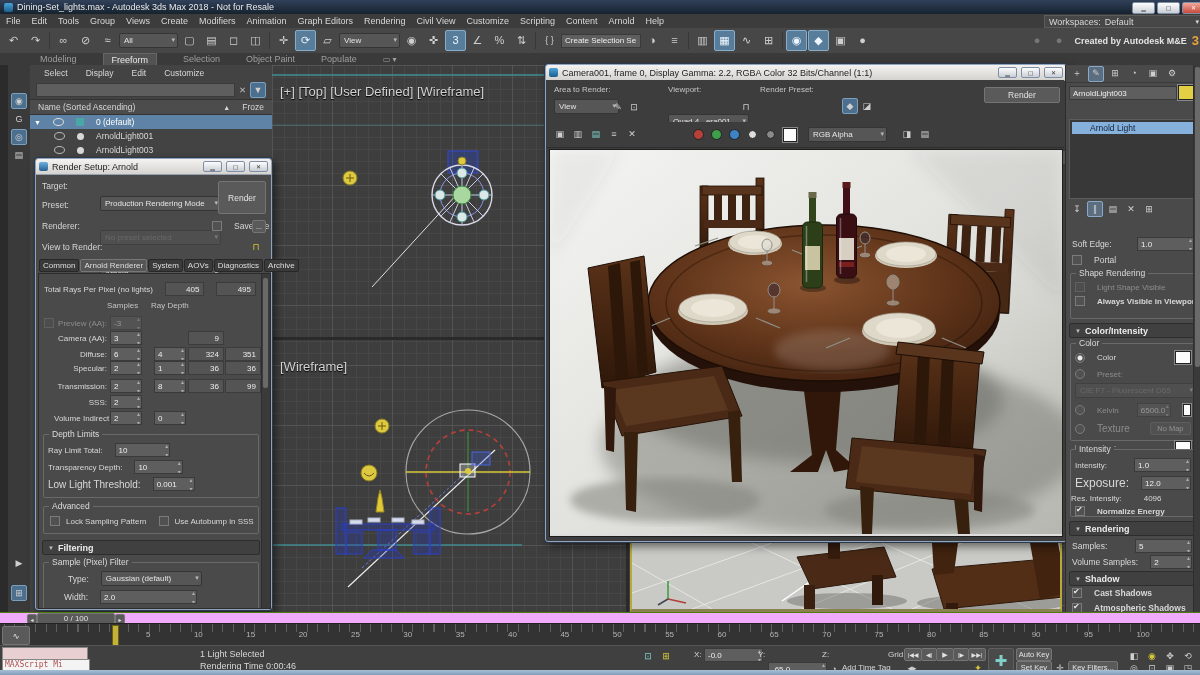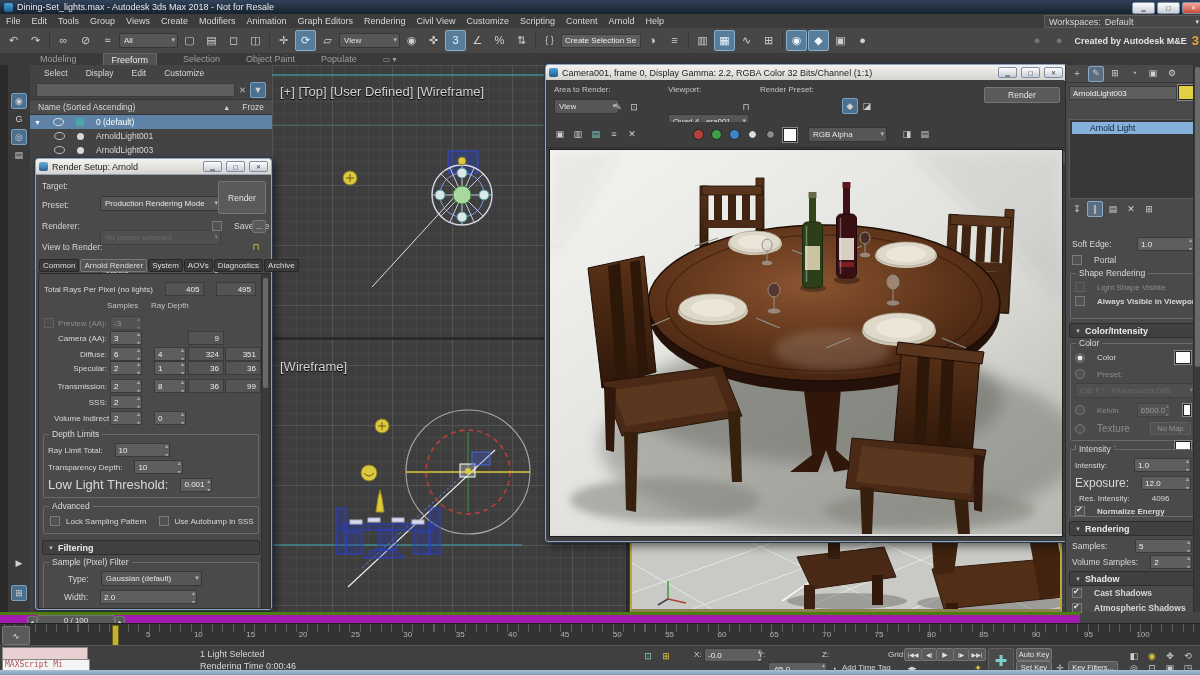--- a/index.html
+++ b/index.html
@@ -677,21 +677,21 @@
           <span style="font-size:8px">Ray Limit Total:</span>
           <span class="fld spin" style="width:52px">10</span>
           <span style="width:92px"></span>
         </div>
         <div class="row" style="margin:3px 4px;justify-content:flex-end">
           <span style="font-size:8px">Transparency Depth:</span>
           <span class="fld spin" style="width:52px">10</span>
           <span style="width:92px"></span>
         </div>
         <div class="row" style="margin:3px 4px;justify-content:flex-end">
-          <span style="font-size:13px">Low Light Threshold:</span>
+          <span style="font-size:10px">Low Light Threshold:</span>
           <span class="fld spin" style="width:52px">0.001</span>
           <span style="width:92px"></span>
         </div>
       </div>
       <div class="grp" style="left:4px;top:232px;width:214px;height:26px">
         <span class="gt">Advanced</span>
         <div class="row" style="margin:9px 6px 0;gap:6px">
           <span class="cb"></span>
           <span style="font-size:8px">Lock Sampling Pattern</span>
           <span style="width:8px"></span>
@@ -797,21 +797,21 @@
     <div class="grp" style="left:4px;top:384px;width:124px;height:66px;background:#4a4a4a">
       <span class="gt">Intensity</span>
       <div class="row" style="margin:8px 4px 0">
         <span style="font-size:8px">Intensity:</span>
         <span class="fld spin" style="margin-left:auto;width:42px">1.0</span>
       </div>
       <div class="row" style="margin:4px 4px 0">
         <span style="font-size:12px">Exposure:</span>
         <span class="fld spin" style="margin-left:auto;width:42px">12.0</span>
       </div>
-      <div class="row" style="margin:4px 8px 0">
+      <div class="row" style="margin:4px 0 0">
         <span style="font-size:8px">Res. Intensity:</span>
         <span style="font-size:8px;margin-left:10px">4096</span>
       </div>
       <div class="row" style="margin:3px 4px 0">
         <span class="cb on"></span>
         <span style="font-size:8px;font-weight:bold">Normalize Energy</span>
       </div>
     </div>
     <div class="roll" style="left:3px;top:456px;width:116px">
       <i>▼</i>
@@ -835,21 +835,21 @@
     </div>
     <div class="row" style="position:absolute;left:6px;top:538px">
       <span class="cb on"></span>
       <span style="font-weight:bold">Atmospheric Shadows</span>
     </div>
     <div class="scroll" style="right:0;top:0;width:7px;height:547px">
       <div class="thumb" style="top:2px;height:300px"></div>
     </div>
   </div>
 
-  <div class="abs" style="left:0;top:612px;width:1080px;height:11px;background:#a21caf;border-top:3px solid #4d7c0f">
+  <div class="abs" style="left:0;top:612px;width:1200px;height:11px;background:#f0abfc;border-top:1px solid #4d7c0f">
     <span class="btn abs" style="left:27px;top:1px;width:8px;height:8px;font-size:6px">◂</span>
     <span class="btn abs" style="left:37px;top:0;width:76px;height:9px;font-size:8px">0 / 100</span>
     <span class="btn abs" style="left:115px;top:1px;width:8px;height:8px;font-size:6px">▸</span>
   </div>
 
   <div class="abs ruler">
     <span class="btn abs" style="left:2px;top:2px;width:26px;height:17px">∿</span>
     <span class="abs" style="left:112px;top:1px;width:5px;height:19px;background:#c2b23a;border:1px solid #6a6010"></span>
     <div class="ticknums">
       <span>5</span>

